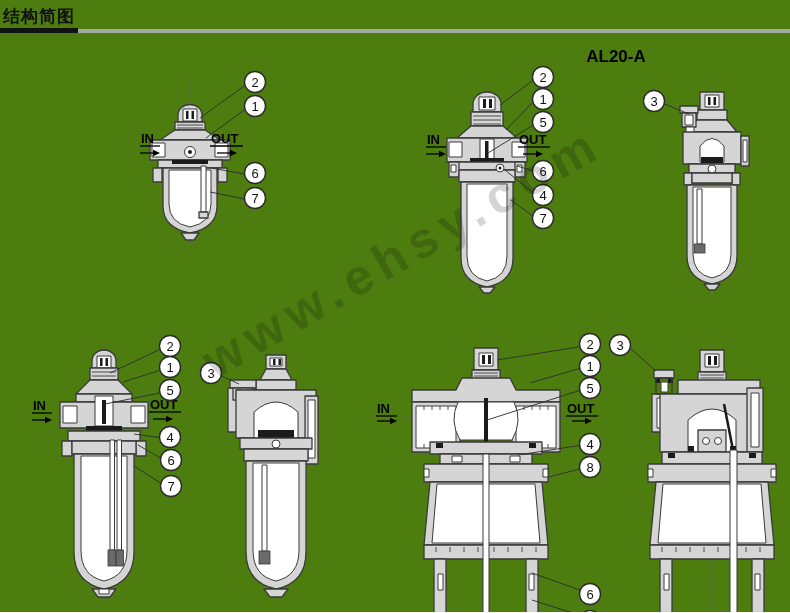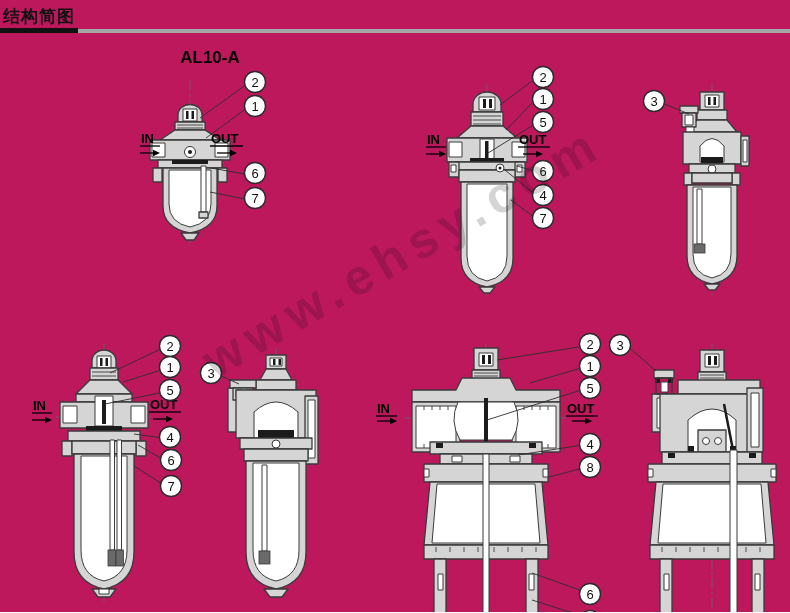--- a/index.html
+++ b/index.html
@@ -1,16 +1,16 @@
 <!DOCTYPE html>
 <html><head>
 <meta charset="utf-8">
 <style>
   html,body{margin:0;padding:0;background:#fff;}
-  .page{position:relative;width:790px;height:612px;background:#be185d;overflow:hidden;
+  .page{position:relative;width:790px;height:612px;background:#4d7c0f;overflow:hidden;
         font-family:"Liberation Sans","DejaVu Sans",sans-serif;}
   .hdr-title{position:absolute;left:3px;top:5px;font-size:17px;font-weight:bold;color:#111;letter-spacing:1px;}
   .hdr-bar-black{position:absolute;left:0;top:28px;width:78px;height:5px;background:#111;}
   .hdr-bar-gray{position:absolute;left:78px;top:29px;width:712px;height:3.5px;background:#a6a6a6;}
   .dg-title{position:absolute;font-size:17px;font-weight:bold;color:#000;text-align:center;white-space:nowrap;}
   .t-al10{left:150px;top:48px;width:120px;}
   .t-al20{left:556px;top:47px;width:120px;}
   .t-al30{left:107px;top:299px;width:180px;}
   .t-al50{left:512px;top:299px;width:170px;}
   .wm{position:absolute;left:402px;top:252px;transform:translate(-50%,-50%) rotate(-30deg);
@@ -32,21 +32,21 @@
 </style>
 </head>
 <body>
 
 <div class="page">
 
   <div class="hdr-title">结构简图</div>
   <div class="hdr-bar-black"></div>
   <div class="hdr-bar-gray"></div>
 
-  <div class="dg-title t-al10">AL10-A</div>
+  <div class="dg-title t-al20">AL20-A</div>
 
   <svg class="art" width="790" height="613" viewBox="0 0 790 613">
 
     <g>
       <line class="cl" x1="190" y1="80" x2="190" y2="244"></line>
       <g>
         <path class="p" d="M178,122 v-7 a12,10.5 0 0 1 24,0 v7 z"></path>
         <rect class="w" x="183" y="109" width="14" height="12"></rect>
         <rect class="d" x="186" y="111" width="2.5" height="8"></rect>
         <rect class="d" x="191.5" y="111" width="2.5" height="8"></rect>

